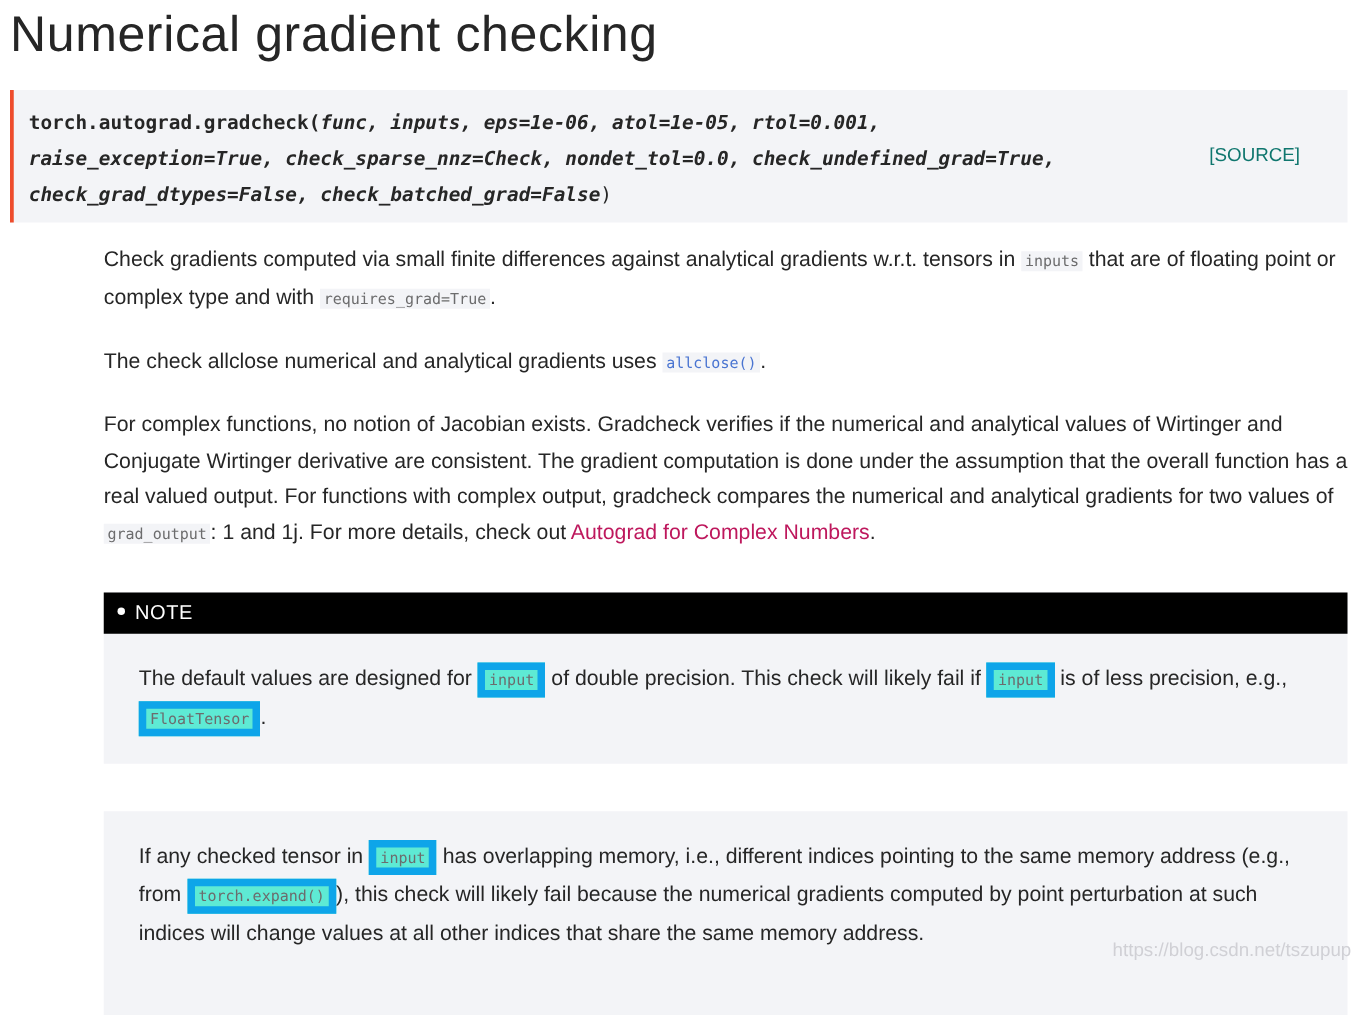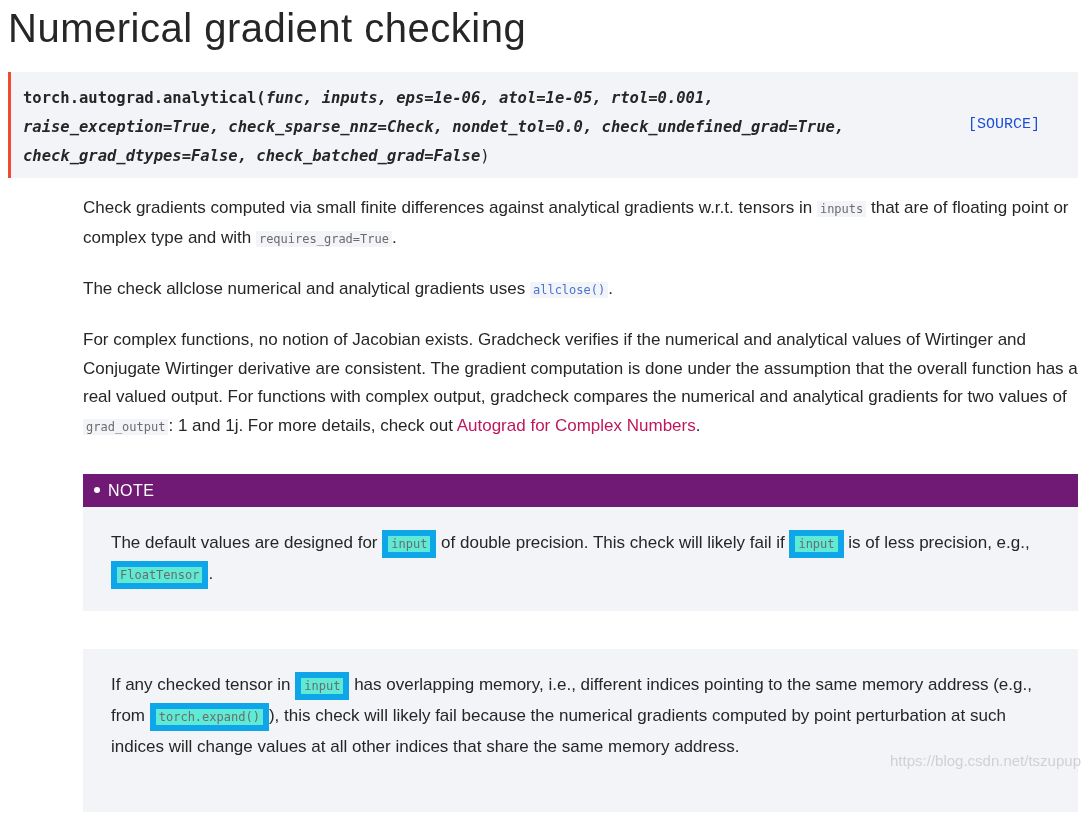--- a/index.html
+++ b/index.html
@@ -6,52 +6,52 @@
   body { width:1091px; height:822px; overflow:hidden; position:relative;
          font-family:"DejaVu Sans", sans-serif; color:#262626; }
   .title { position:absolute; left:8px; top:6px; font-size:40px; font-weight:300;
            color:#262626; letter-spacing:0.5px; margin:0; font-family:"Liberation Sans", sans-serif; }
   .sig { position:absolute; left:8px; top:72px; width:1070px; height:106px;
          background:#f3f4f7; border-left:3px solid #ee4c2c; box-sizing:border-box; }
   .sig-lines { position:absolute; left:12px; top:12px; font-family:"DejaVu Sans Mono", monospace;
                font-size:15.5px; line-height:29px; color:#262626; }
   .sig-lines .name { font-weight:600; }
   .sig-lines .param { font-style:italic; font-weight:600; }
-  .source { position:absolute; right:38px; top:44px; font-size:15px; color:#1d4ed8;
-            font-family:Liberation Mono, monospace; }
+  .source { position:absolute; right:38px; top:44px; font-size:15px; color:#0f766e;
+            font-family:Liberation Sans, sans-serif; }
   .content { position:absolute; left:83px; width:995px; font-family:"Liberation Sans", sans-serif;
              font-size:17px; line-height:28.5px; color:#262626; }
   .content p { margin:0; }
   code { font-family:"DejaVu Sans Mono", monospace; font-size:12px; background:#f3f4f7;
          color:#6c6c6d; padding:1px 3px; }
   .link-code { color:#4974d1; }
   .link { color:#be185d; }
   .admon { position:absolute; left:83px; width:995px; background:#f3f4f7; }
   .admon-head { height:33px; line-height:33px; color:#ffffff; font-family:"Liberation Sans", sans-serif;
                 font-size:16px; padding-left:11px; letter-spacing:0.5px; }
   .admon-head .dot { display:inline-block; width:6px; height:6px; background:#fff; border-radius:50%;
                      vertical-align:middle; margin-right:8px; position:relative; top:-2px; }
   .admon-body { padding:21px 28px 0 28px; font-family:"Liberation Sans", sans-serif; font-size:17px;
                 line-height:29px; color:#262626; }
   .admon-body code { background:#5eead4; border:6px solid #0ea5e9; }
   .note { top:474px; height:137px; }
-  .note .admon-head { background:#701a75; }
+  .note .admon-head { background:#000000; }
   .warn { top:649px; height:163px; }
   .warn .admon-head { background:#e44c3a; }
   .watermark { position:absolute; right:10px; top:752px; font-size:15px; color:#d0d0d5;
                font-family:Liberation Sans, sans-serif; }
 </style>
 </head>
 <body>
 
 <h1 class="title">Numerical gradient checking</h1>
 
 <div class="sig">
   <div class="sig-lines">
-    <div><span class="name">torch.autograd.analytical(</span><span class="param">func, inputs, eps=1e-06, atol=1e-05, rtol=0.001,</span></div>
+    <div><span class="name">torch.autograd.gradcheck(</span><span class="param">func, inputs, eps=1e-06, atol=1e-05, rtol=0.001,</span></div>
     <div><span class="param">raise_exception=True, check_sparse_nnz=Check, nondet_tol=0.0, check_undefined_grad=True,</span></div>
     <div><span class="param">check_grad_dtypes=False, check_batched_grad=False</span><span>)</span></div>
   </div>
   <span class="source">[SOURCE]</span>
 </div>
 
 <div class="content" style="top:194px;">
   <p><span>Check gradients computed via small finite differences against analytical gradients w.r.t. tensors in </span><code>inputs</code><span> that are of floating point or complex type and with </span><code>requires_grad=True</code><span>.</span></p>
 </div>
 

